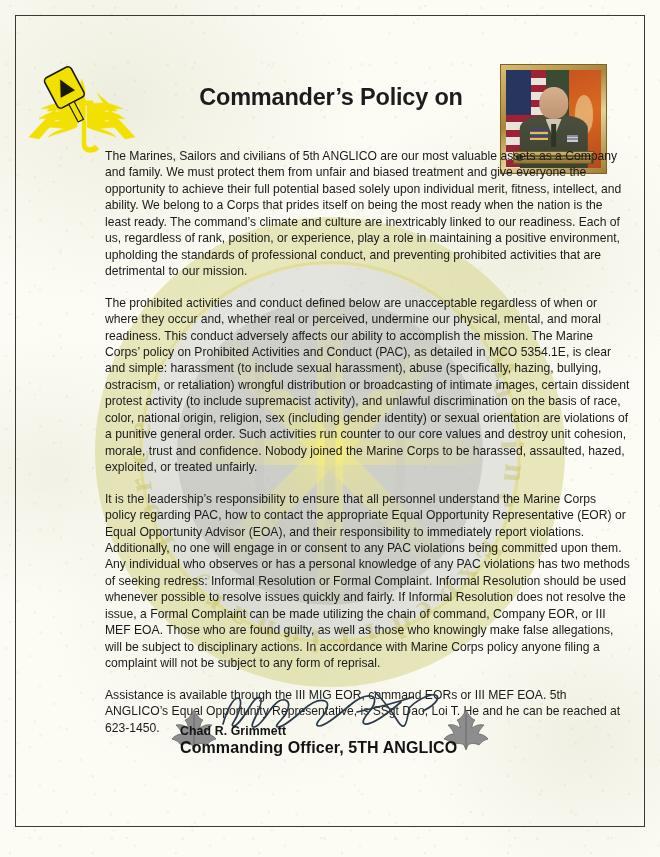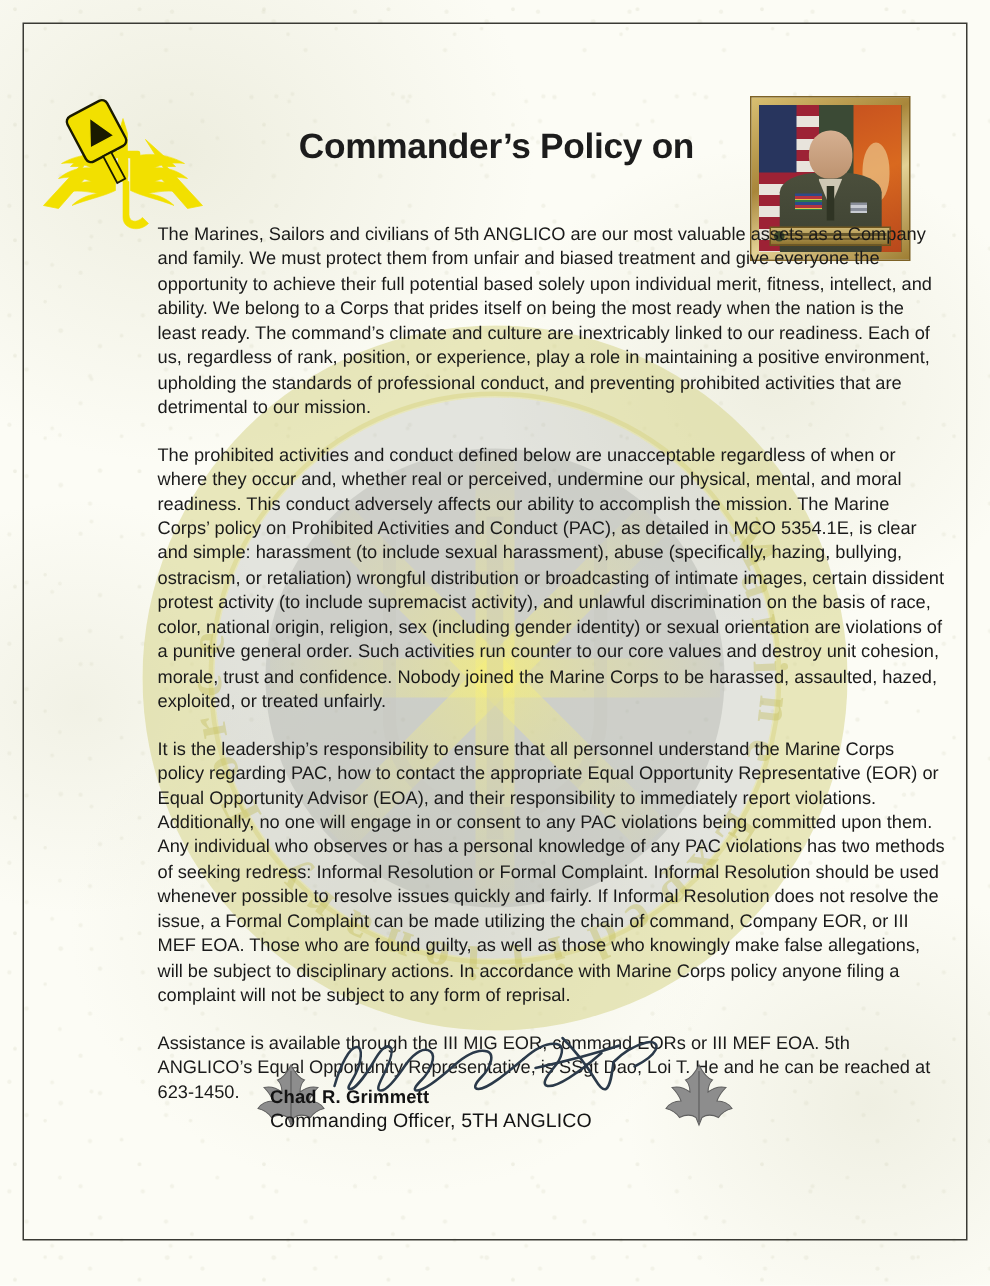--- a/index.html
+++ b/index.html
@@ -378,22 +378,22 @@
     top: 34px;
     font-size: 12.3px;
     font-weight: 700;
     color: #131313;
     letter-spacing: 0.1px;
   }
   .sig-title {
     position: absolute;
     left: 0; right: 0;
     top: 49px;
-    font-size: 13px;
-    font-weight: 400;
+    font-size: 16px;
+    font-weight: 700;
     color: #131313;
     letter-spacing: 0.1px;
   }
 </style>
 </head>
 <body>
 
 <div class="page">
 
   <div class="paper-grain"></div>

